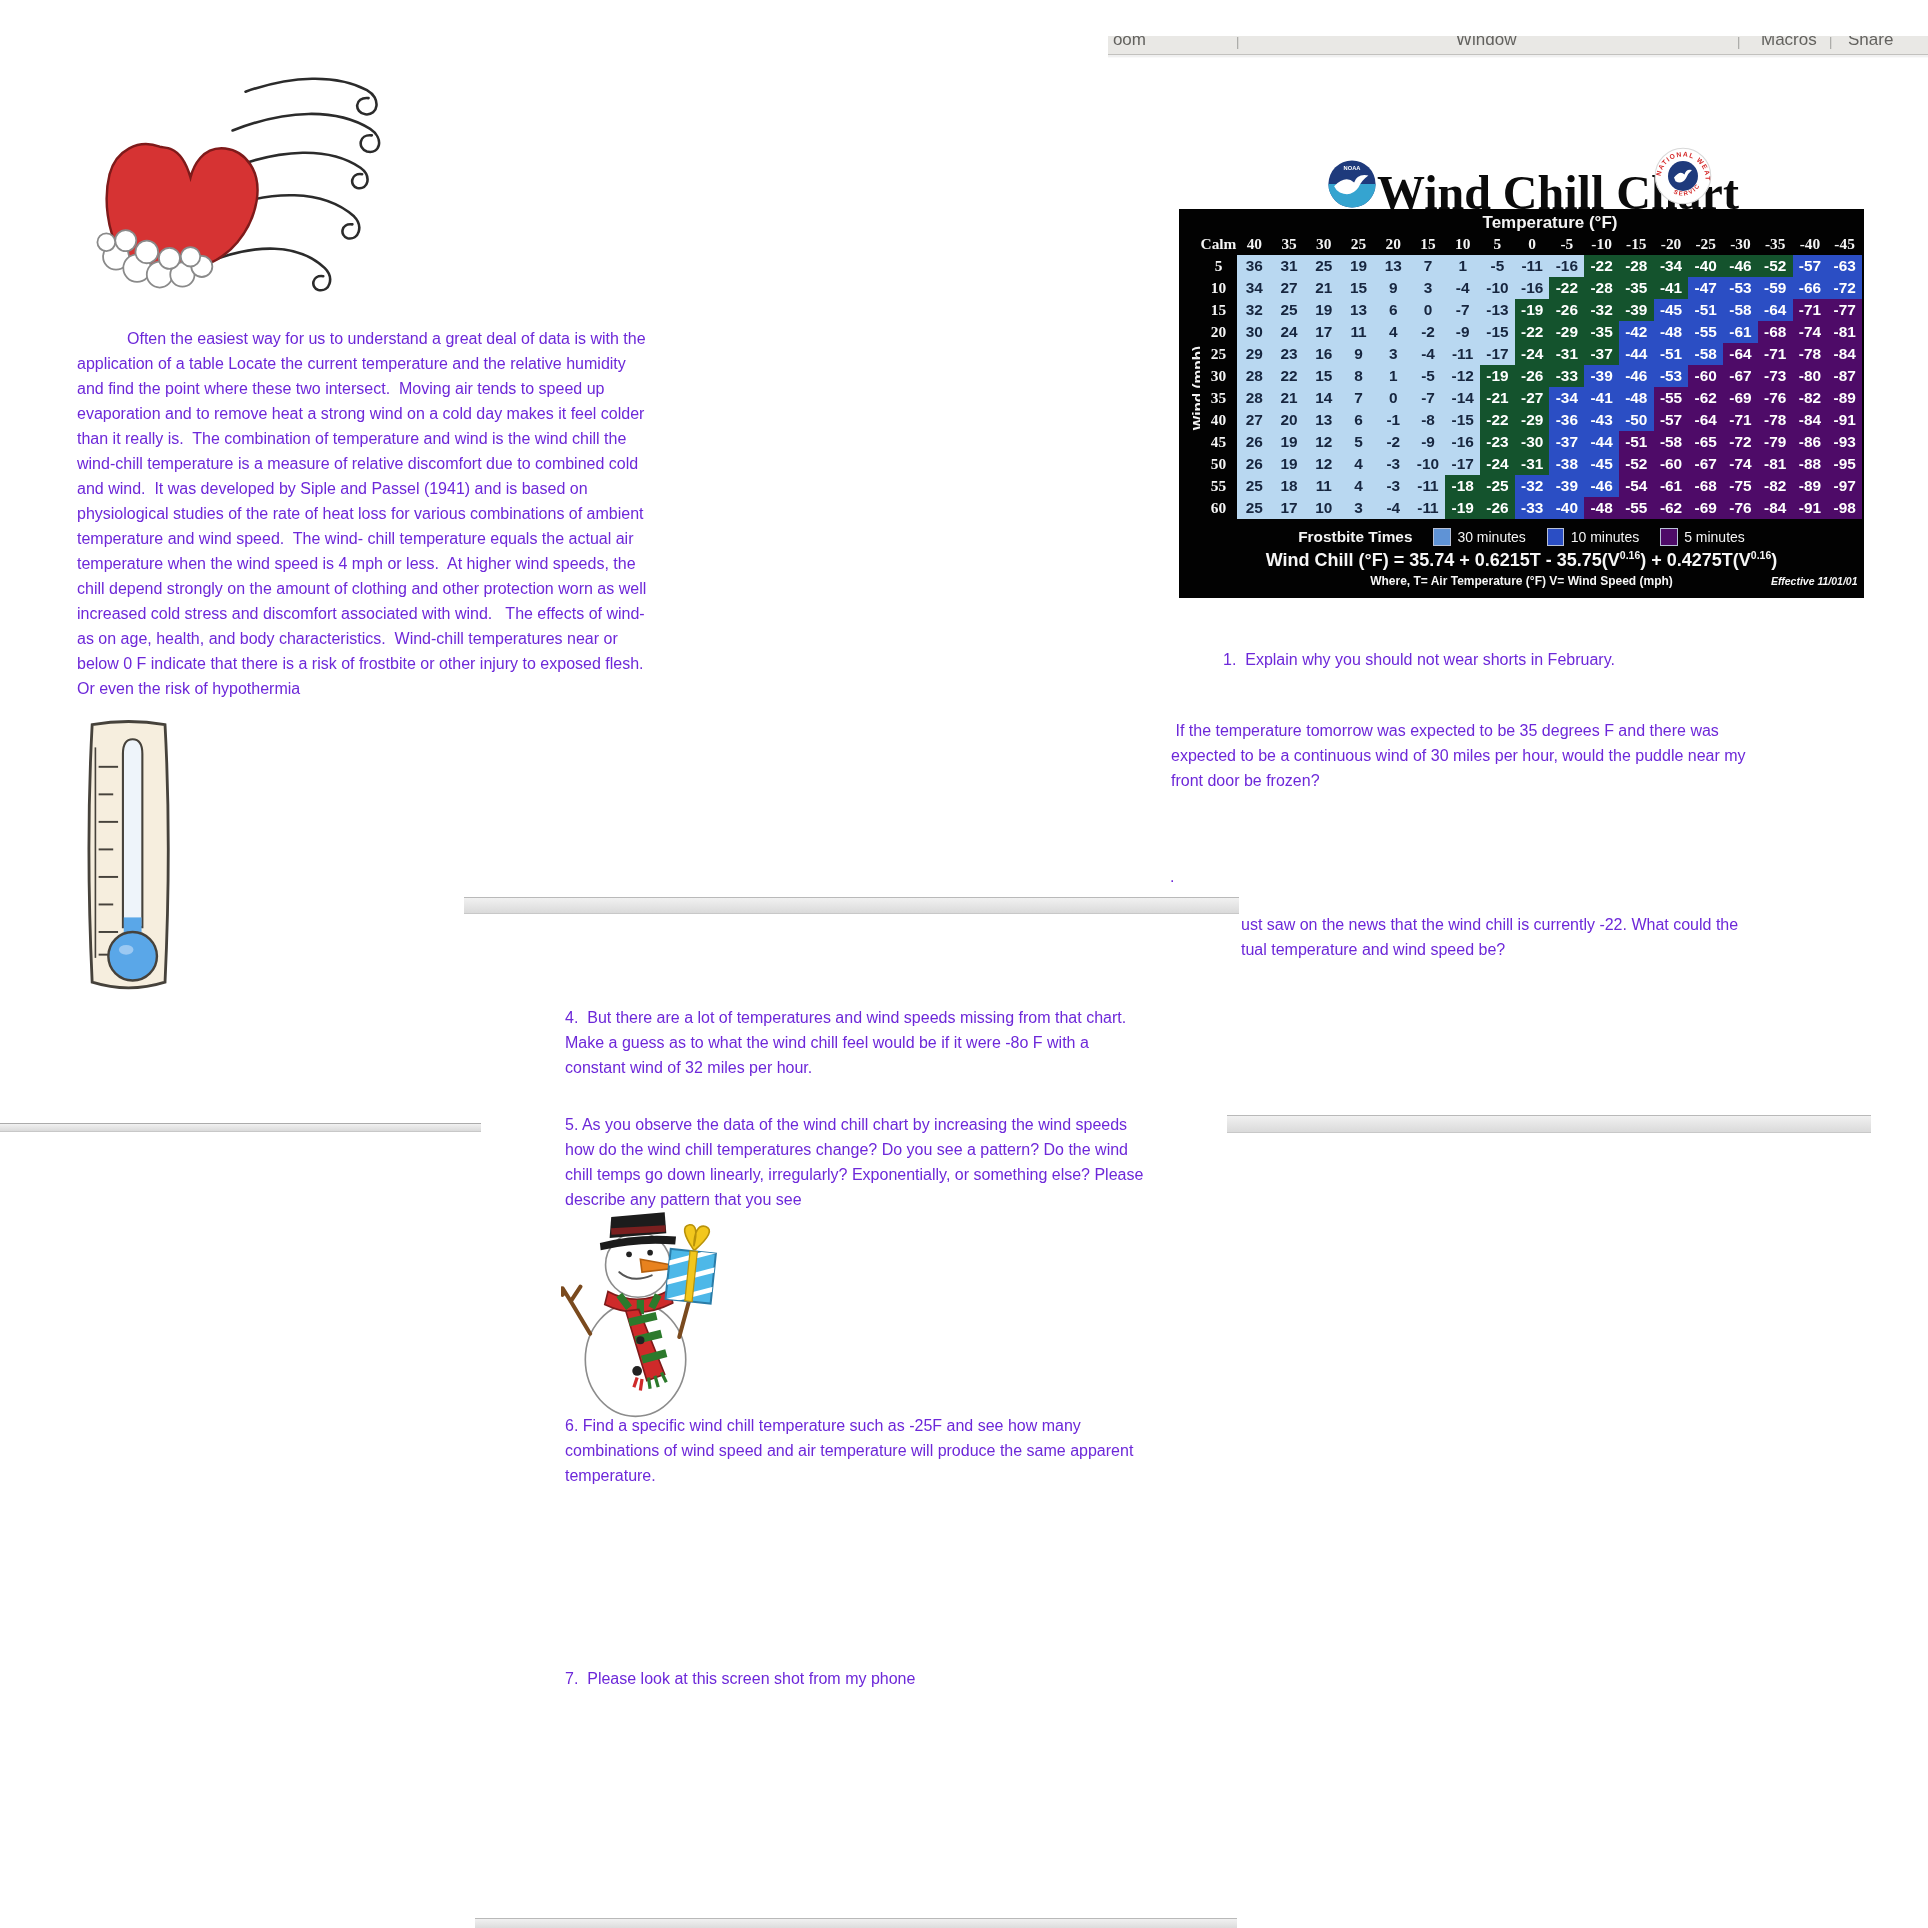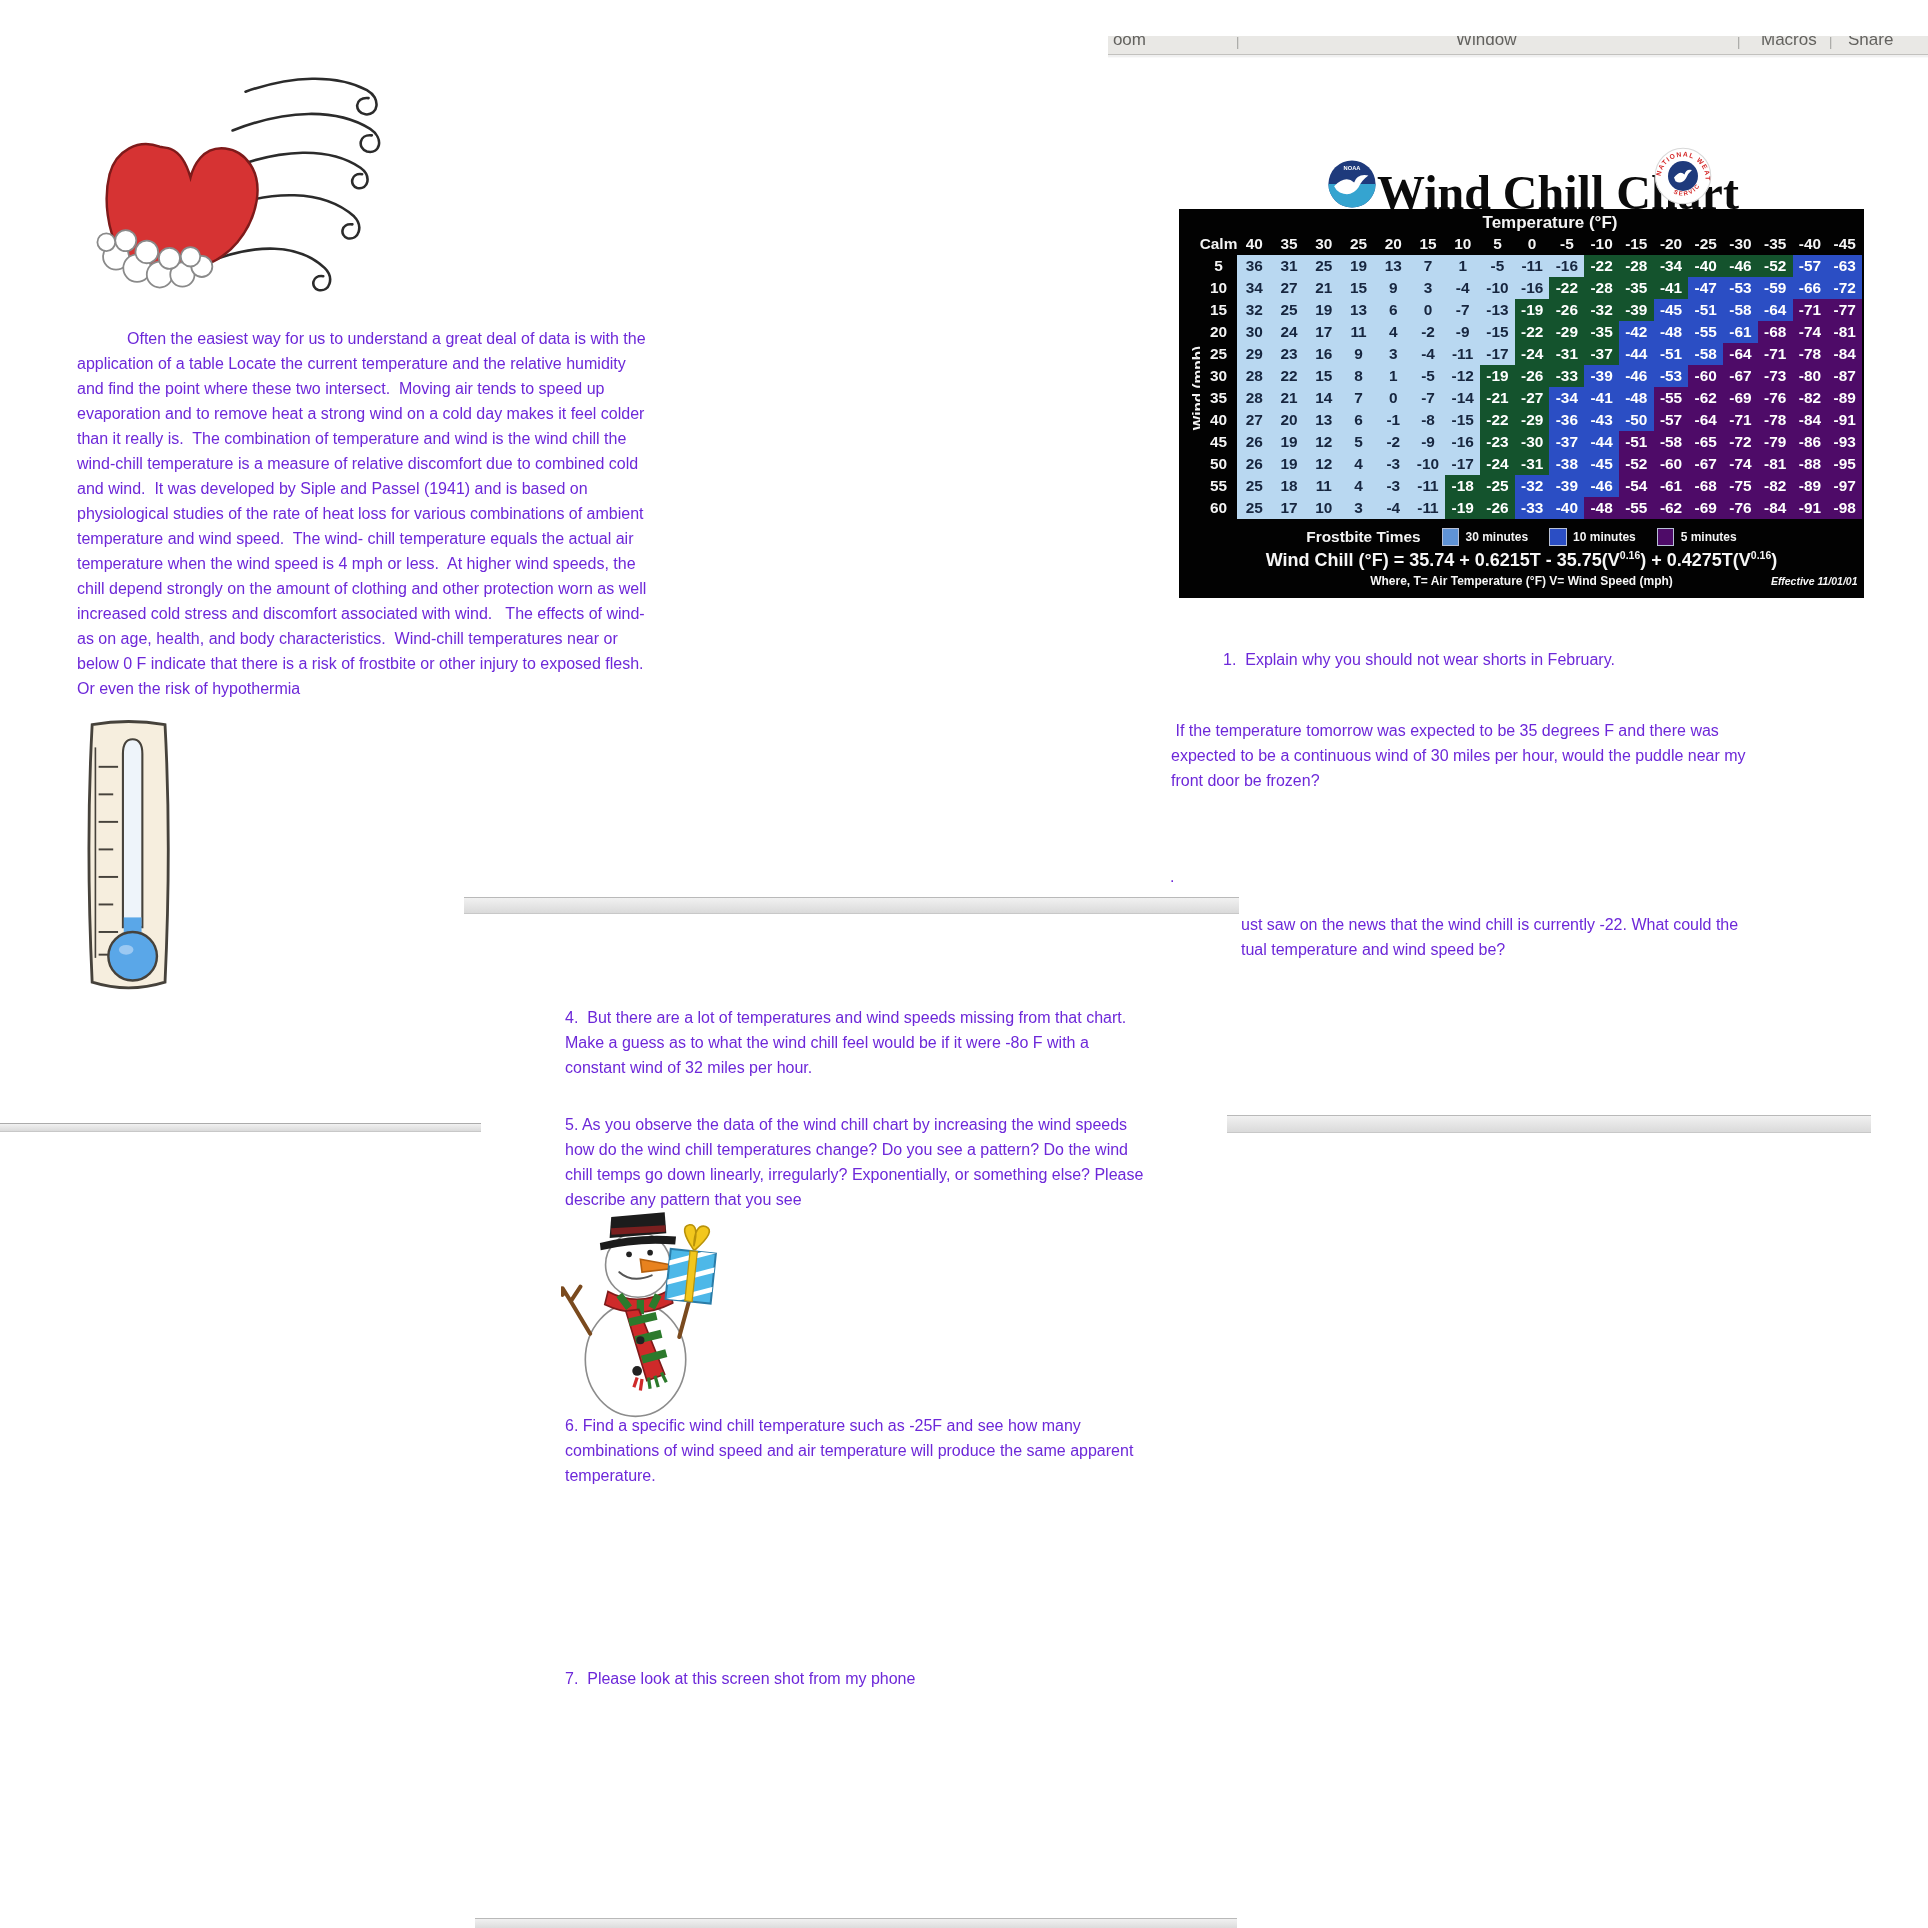--- a/index.html
+++ b/index.html
@@ -47,32 +47,32 @@
                font-weight:bold;font-size:48px;color:#0b0b0b;white-space:pre;}
   #wc-table{left:1179px;top:209px;width:685px;height:389px;background:#020202;}
   #wc-temp-header{position:absolute;left:57px;top:4px;width:628px;text-align:center;
                   color:#f4f4f4;font-weight:bold;font-size:17px;}
   #wc-ylabel{position:absolute;left:-58px;top:170px;width:154px;height:18px;text-align:center;
              color:#f4f4f4;font-weight:bold;font-size:15.4px;transform:rotate(-90deg);}
   #wc-grid{position:absolute;left:21px;top:24px;width:662px;
            display:grid;grid-template-columns:37px repeat(18,1fr);grid-auto-rows:22px;}
   #wc-grid > div{display:flex;align-items:center;justify-content:center;
                  font-weight:bold;font-size:15.4px;}
-  .wch{color:#f4f4f4;background:#020202;}
+  .wch{color:#f4f4f4;background:#020202;font-family:Liberation Serif, serif;}
   .wch.corner{font-size:12px;}
   .wcc.light{background:#b9d8f1;color:#17263f;}
   .wcc.med{background:#14532d;color:#ffffff;}
   .wcc.dark{background:#2b4ec4;color:#ffffff;}
   .wcc.purple{background:#4e0b68;color:#ffffff;}
   #wc-legend{position:absolute;left:0;top:319px;width:685px;display:flex;align-items:center;
              justify-content:center;gap:21px;color:#f4f4f4;}
   #wc-legend .lg-title{font-weight:bold;font-size:15.4px;}
   .lg-item{display:flex;align-items:center;gap:6.5px;}
   .lg-swatch{width:15.4px;height:15.4px;border:1.6px solid #b7c0d6;}
-  .lg-label{font-weight:bold;font-size:12px;}
+  .lg-label{font-weight:normal;font-size:14px;}
   #wc-formula{position:absolute;left:0;top:340px;width:685px;text-align:center;color:#f6f6f6;
               font-weight:bold;font-size:18px;}
   #wc-formula .sup{font-size:10.5px;vertical-align:super;}
   #wc-where{position:absolute;left:0;top:365px;width:685px;text-align:center;color:#f6f6f6;
             font-weight:bold;font-size:12px;}
   #wc-effective{position:absolute;right:6.5px;top:366px;color:#f6f6f6;font-weight:bold;
                 font-style:italic;font-size:10.5px;}
   #noaa-logo{left:1327px;top:159px;}
   #nws-logo{left:1653px;top:146px;}
   #mitten-art{left:69px;top:69px;}

